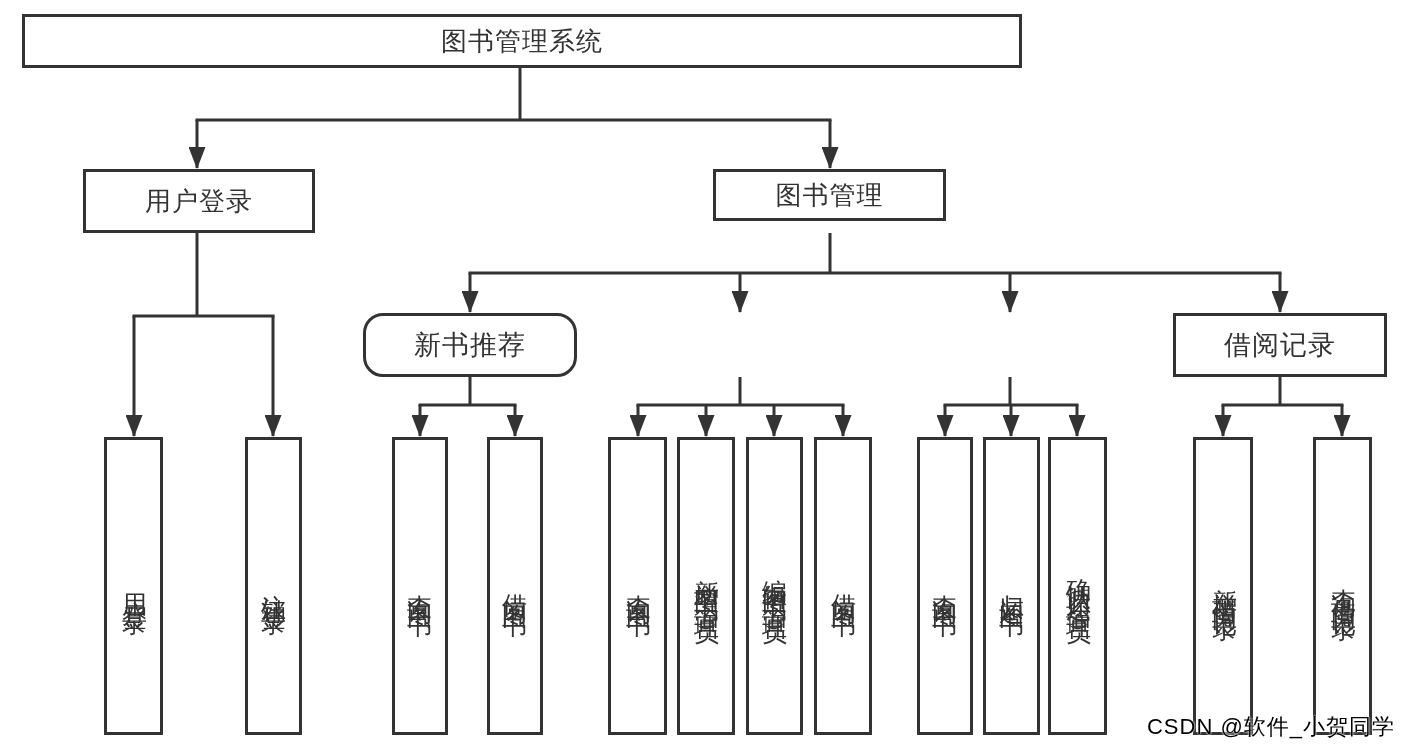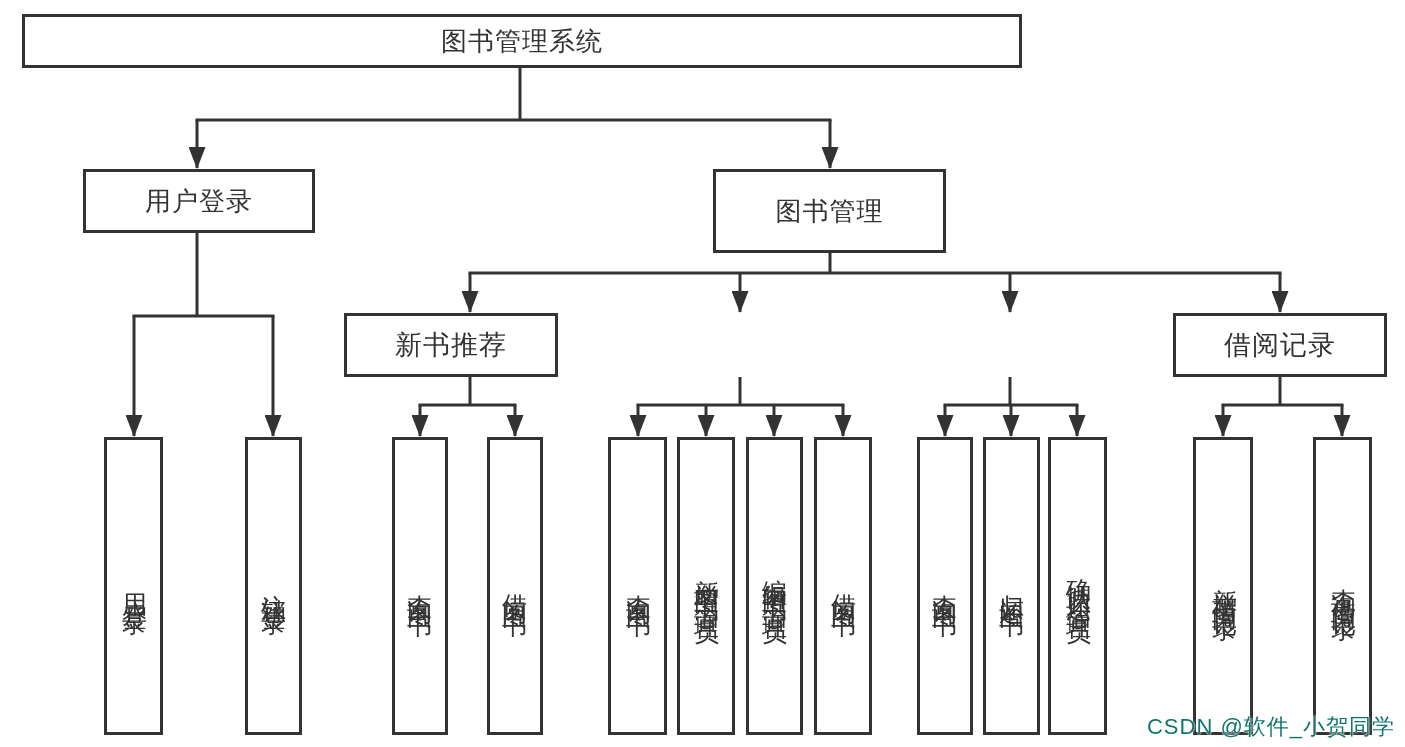--- a/index.html
+++ b/index.html
@@ -25,23 +25,23 @@
     background: #ffffff;
     display: flex;
     align-items: center;
     justify-content: center;
     font-size: 26px;
     letter-spacing: 1px;
     white-space: nowrap;
   }
   .root-box  { left: 22px;  top: 14px;  width: 1000px; height: 54px; text-align: right; }
   .l1-user   { left: 83px;  top: 169px; width: 232px;  height: 64px; }
-  .l1-book   { left: 713px; top: 169px; width: 233px;  height: 84px; }
+  .l1-book   { left: 713px; top: 169px; width: 233px;  height: 52px; }
   .l2        { top: 313px; width: 214px; height: 64px; font-size: 27px; }
-  .l2-newbook { left: 344px; }
+  .l2-newbook { left: 363px; border-radius: 20px; }
   .l2-borrow  { left: 633px; }
   .l2-current { left: 903px; }
   .l2-record  { left: 1173px; font-family: Liberation Serif, serif; }
   .leaf {
     position: absolute;
     box-sizing: border-box;
     top: 437px;
     height: 298px;
     border: 3px solid #333333;
     background: #ffffff;
@@ -63,21 +63,21 @@
   .leaf-9  { left: 917px;  width: 56px; }
   .leaf-10 { left: 983px;  width: 57px; }
   .leaf-11 { left: 1048px; width: 59px; }
   .leaf-12 { left: 1193px; width: 60px; }
   .leaf-13 { left: 1313px; width: 59px; }
   #watermark {
     position: absolute;
     right: 10px;
     bottom: 5px;
     font-size: 22px;
-    color: #0f766e;
+    color: #000000;
     letter-spacing: 1px;
     text-shadow: 0 0 2px #ffffff, 0 0 2px #ffffff;
     white-space: nowrap;
     z-index: 5;
   }
   svg line, svg path { stroke: #333333; stroke-width: 3; fill: none; }
   svg .bar { stroke-linecap: square; }
 </style>
 </head>
 <body>

